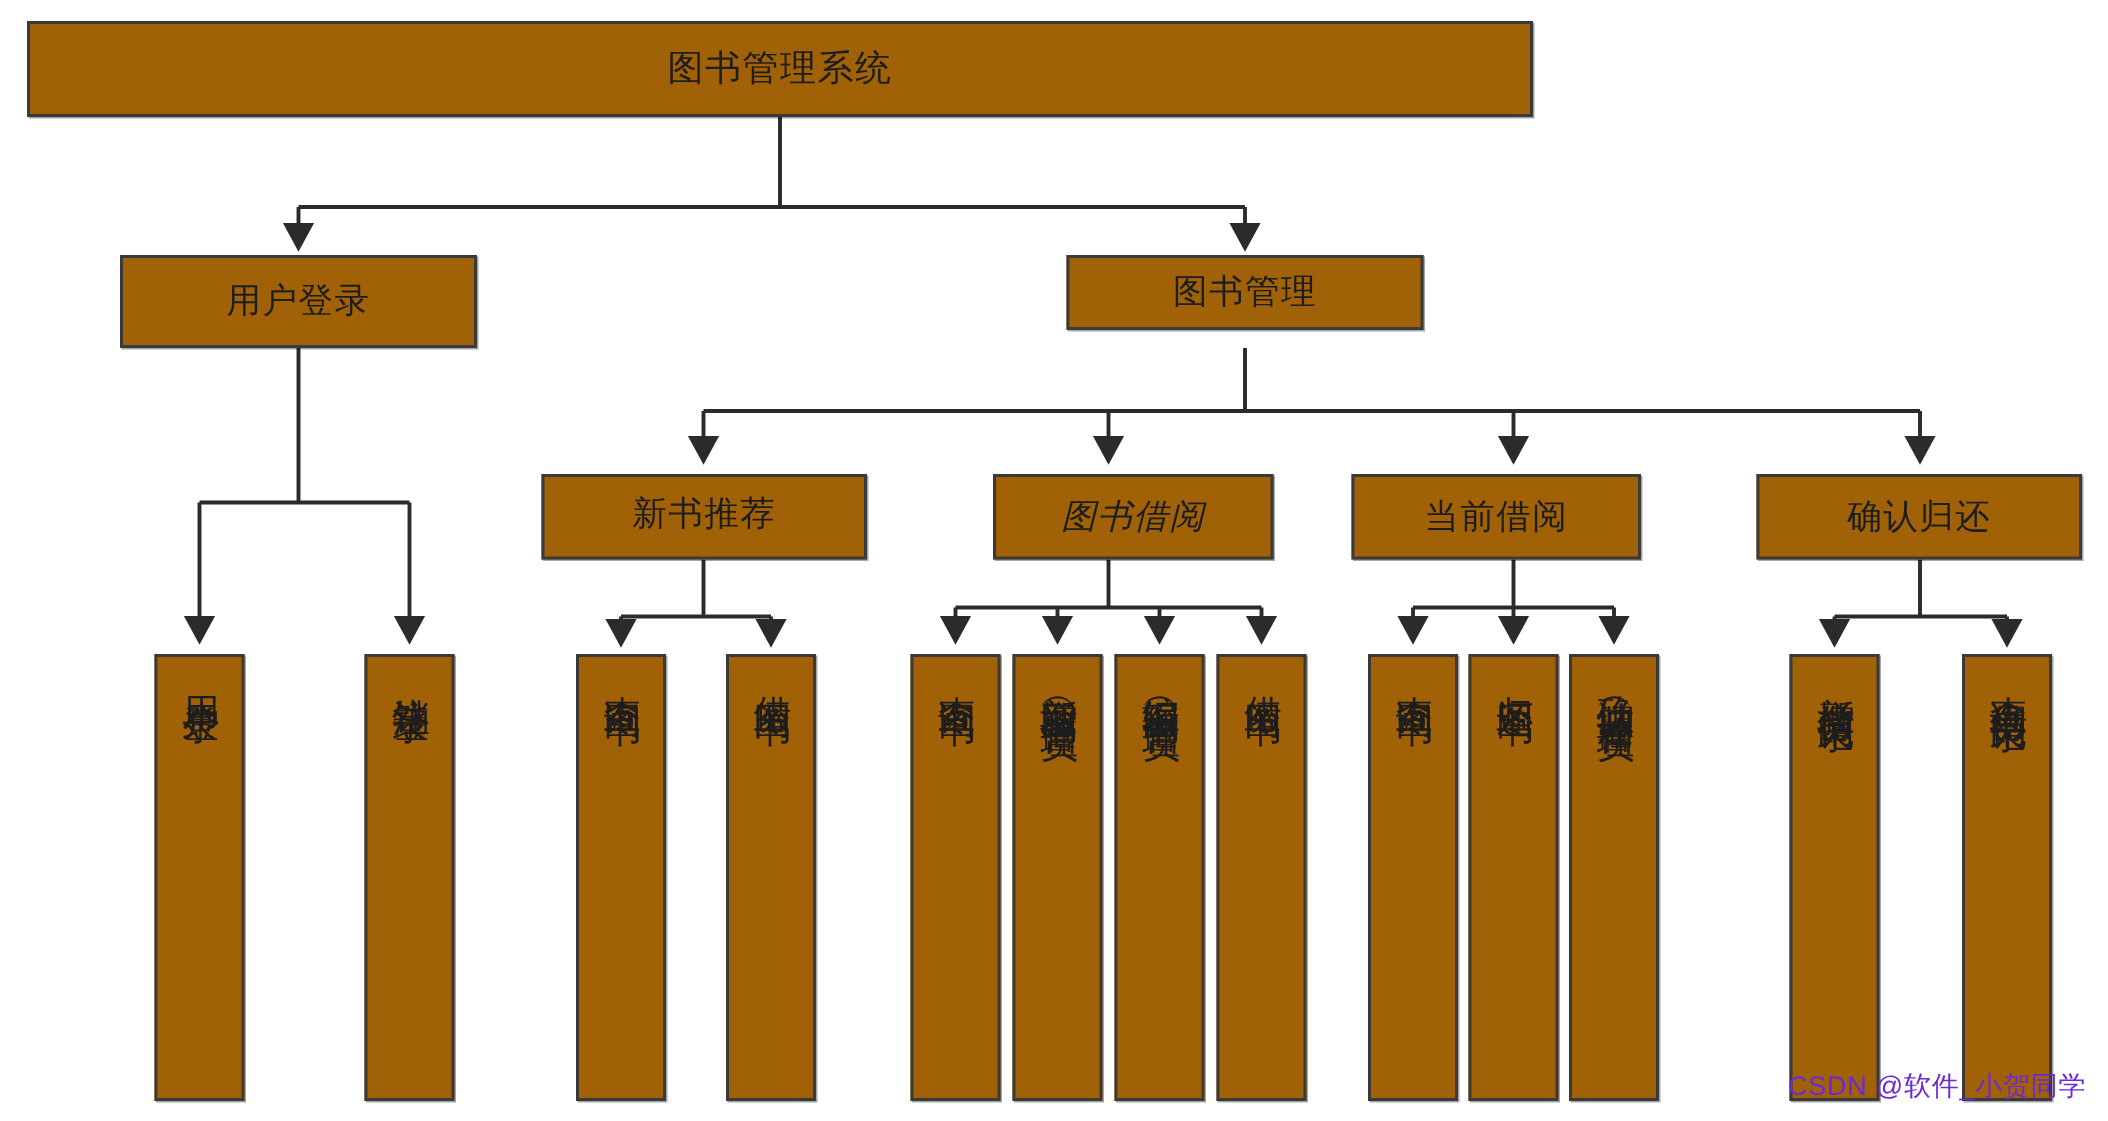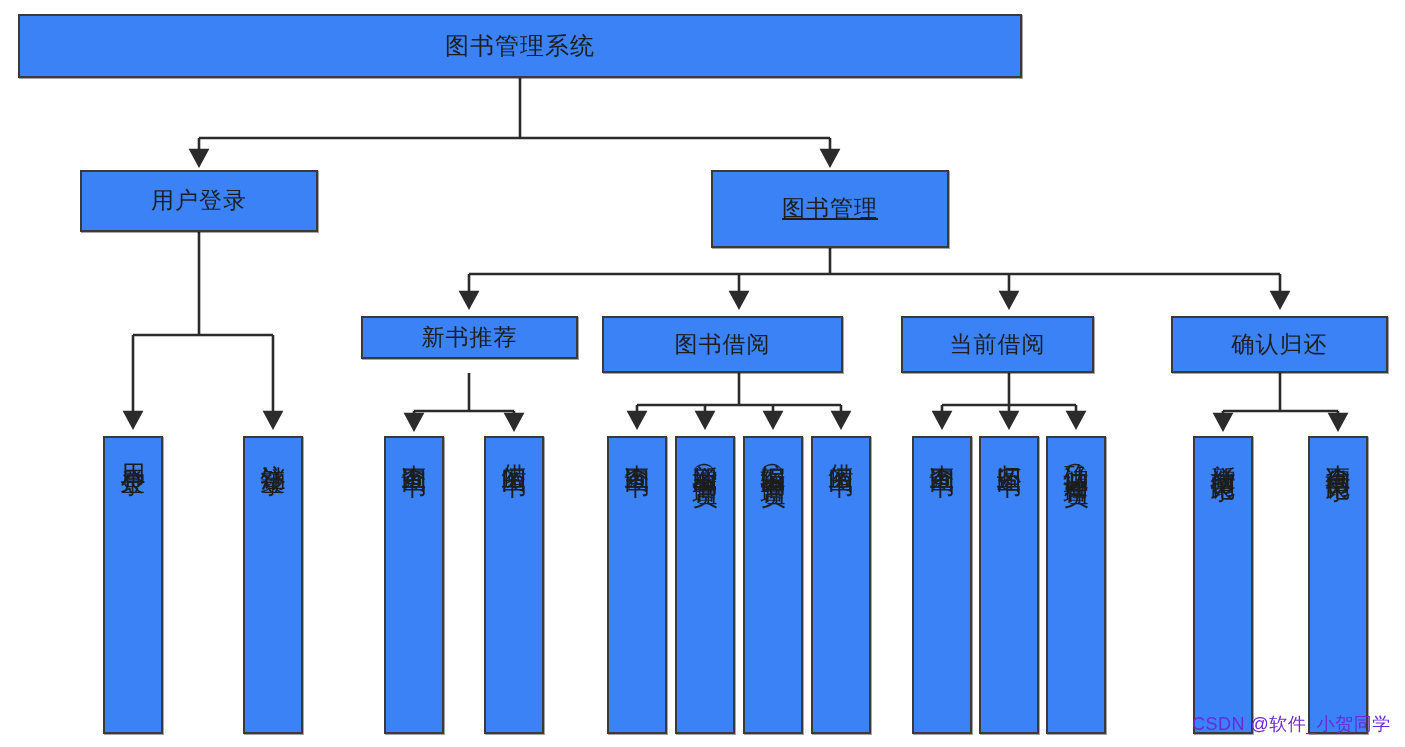--- a/index.html
+++ b/index.html
@@ -16,21 +16,21 @@
     width:1405px;height:747px;
   }
   #edges{
     position:absolute;left:0;top:0;
     width:1405px;height:747px;
     pointer-events:none;
   }
   .node{
     position:absolute;
     box-sizing:border-box;
-    background:#3b82f6;
+    background:#a16207;
     border:2px solid #3a3a3a;
     display:flex;
     align-items:center;
     justify-content:center;
     color:#1d1d1d;
     box-shadow:1px 1px 0 rgba(0,0,0,0.35);
   }
   .node .lbl{
     display:block;
     text-align:center;
@@ -122,28 +122,28 @@
     </g>
   </svg>
 
   <div class="node h root" style="left:18px;top:14px;width:1004px;height:64px;">
     <span class="lbl">图书管理系统</span>
   </div>
 
   <div class="node h" style="left:80px;top:170px;width:238px;height:62px;">
     <span class="lbl">用户登录</span>
   </div>
-  <div class="node h" style="left:711px;top:170px;width:238px;height:78px;text-decoration:underline;">
+  <div class="node h" style="left:711px;top:170px;width:238px;height:50px;">
     <span class="lbl">图书管理</span>
   </div>
 
-  <div class="node h" style="left:361px;top:316px;width:217px;height:43px;">
+  <div class="node h" style="left:361px;top:316px;width:217px;height:57px;font-family:Liberation Mono, monospace;">
     <span class="lbl">新书推荐</span>
   </div>
-  <div class="node h" style="left:602px;top:316px;width:241px;height:57px;">
+  <div class="node h" style="left:662px;top:316px;width:187px;height:57px;font-style:italic;">
     <span class="lbl">图书借阅</span>
   </div>
   <div class="node h" style="left:901px;top:316px;width:193px;height:57px;">
     <span class="lbl">当前借阅</span>
   </div>
   <div class="node h" style="left:1171px;top:316px;width:217px;height:57px;">
     <span class="lbl">确认归还</span>
   </div>
 
   <div class="node v" style="left:103px;top:436px;width:60px;height:298px;">

